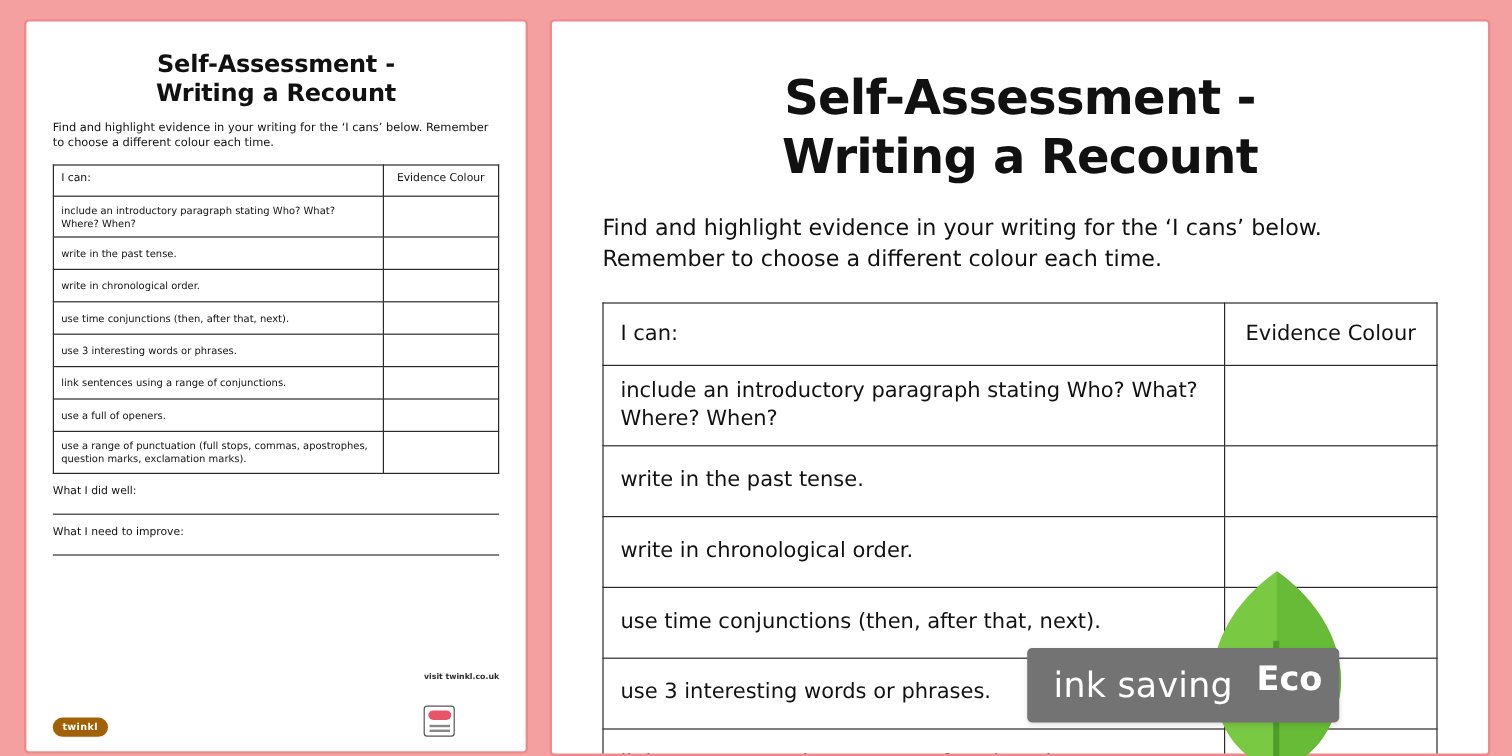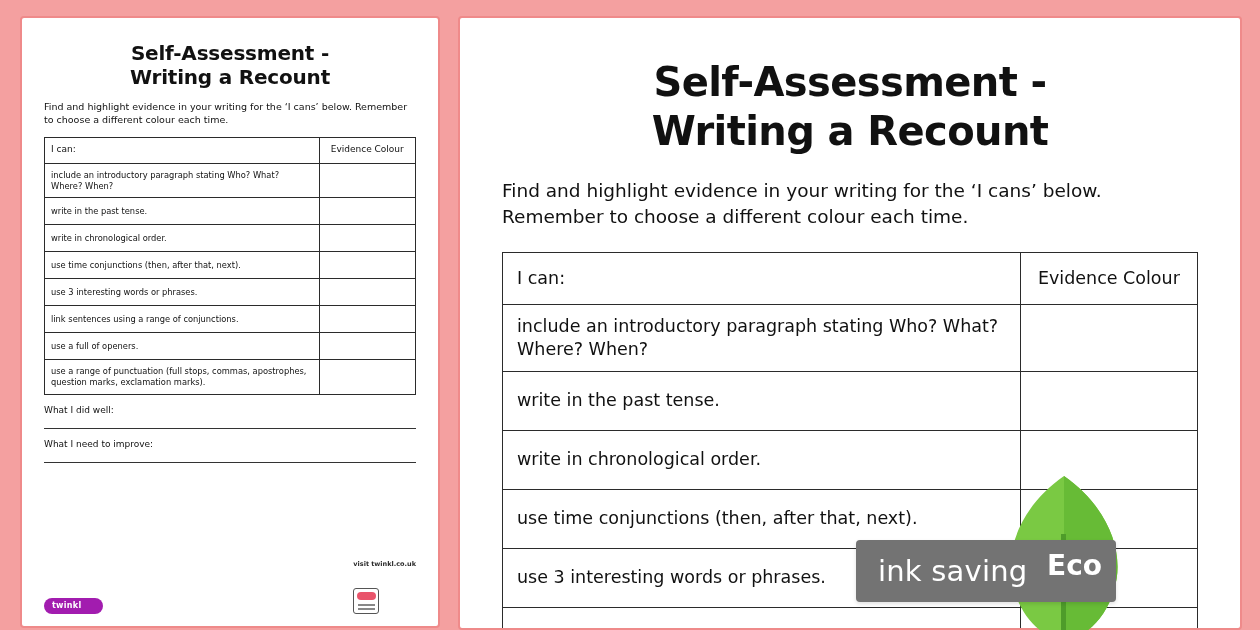--- a/index.html
+++ b/index.html
@@ -75,26 +75,26 @@
   }
 
   .thumb-footer {
     position: absolute;
     left: 22px; right: 22px; bottom: 12px;
     display: flex;
     align-items: flex-end;
     justify-content: space-between;
   }
   .twinkl-logo {
-    background: #a21caf;
+    background: #a16207;
     color: #fff;
     font-size: 8px;
     font-weight: bold;
     letter-spacing: 0.3px;
-    padding: 3px 21px 4px 8px;
+    padding: 3px 8px 4px 8px;
     border-radius: 9px;
   }
   .visit-wrap { display: flex; align-items: flex-start; gap: 20px; flex-direction: column; }
   .visit-text {
     font-size: 6.5px;
     font-weight: bold;
     color: #2b2b2b;
   }
   .visit-badge {
     width: 26px; height: 26px;

